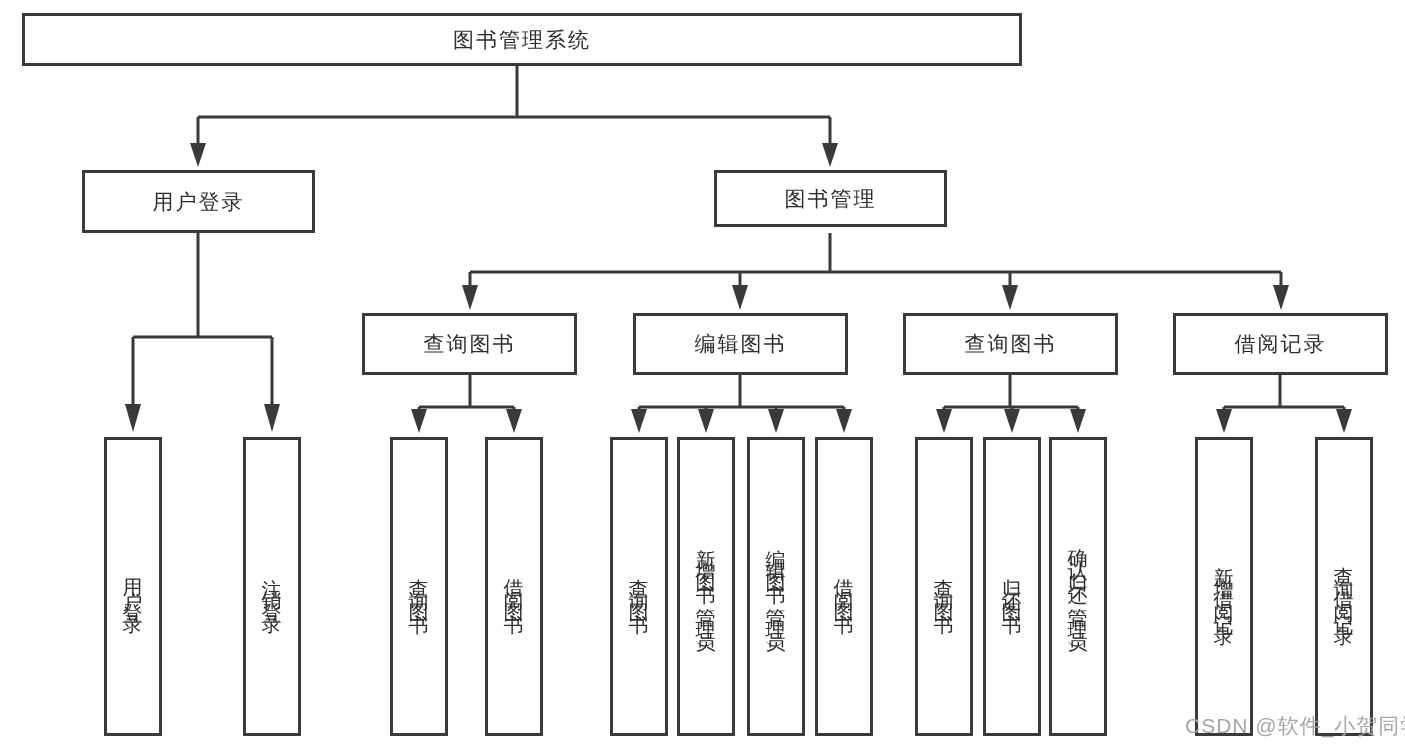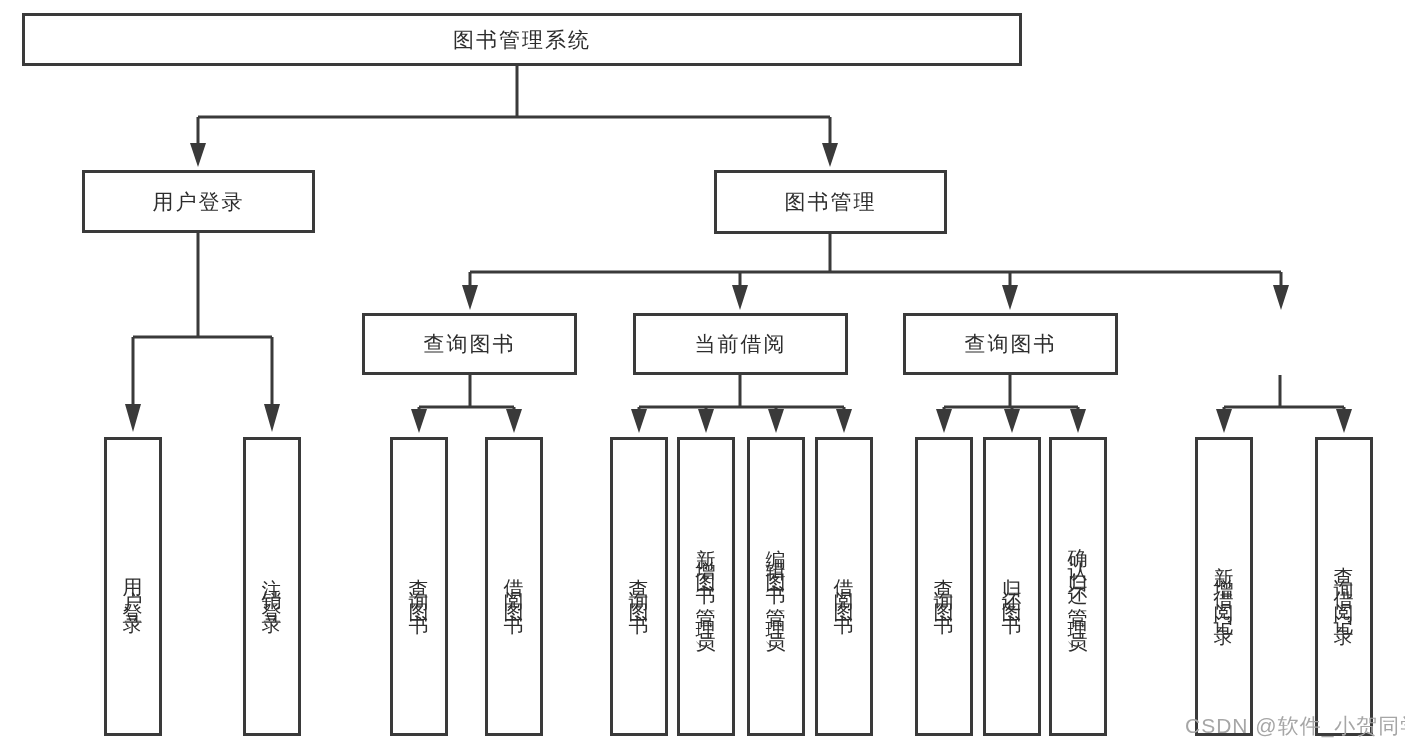--- a/index.html
+++ b/index.html
@@ -71,32 +71,35 @@
              M1216 409 L1232 409 L1224 433 Z  M1336 409 L1352 409 L1344 433 Z" fill="var(--line)" stroke="none"></path>
   </svg>
 
   <div class="box h" style="left:22px;top:13px;width:1000px;height:53px">
     <span>图书管理系统</span>
   </div>
 
   <div class="box h" style="left:82px;top:170px;width:233px;height:63px">
     <span>用户登录</span>
   </div>
-  <div class="box h" style="left:714px;top:170px;width:233px;height:64px">
+  <div class="box h" style="left:714px;top:170px;width:233px;height:57px">
     <span>图书管理</span>
   </div>
 
   <div class="box h" style="left:362px;top:313px;width:215px;height:62px">
     <span>查询图书</span>
   </div>
   <div class="box h" style="left:633px;top:313px;width:215px;height:62px">
-    <span>当前借阅</span>
+    <span>编辑图书</span>
   </div>
   <div class="box h" style="left:903px;top:313px;width:215px;height:62px">
     <span>查询图书</span>
+  </div>
+  <div class="box h" style="left:1173px;top:313px;width:215px;height:62px">
+    <span>借阅记录</span>
   </div>
 
   <div class="box v" style="left:104px;top:437px;width:58px;height:299px">
     <span>用户登录</span>
   </div>
   <div class="box v" style="left:243px;top:437px;width:58px;height:299px">
     <span>注销登录</span>
   </div>
 
   <div class="box v" style="left:390px;top:437px;width:58px;height:299px">

